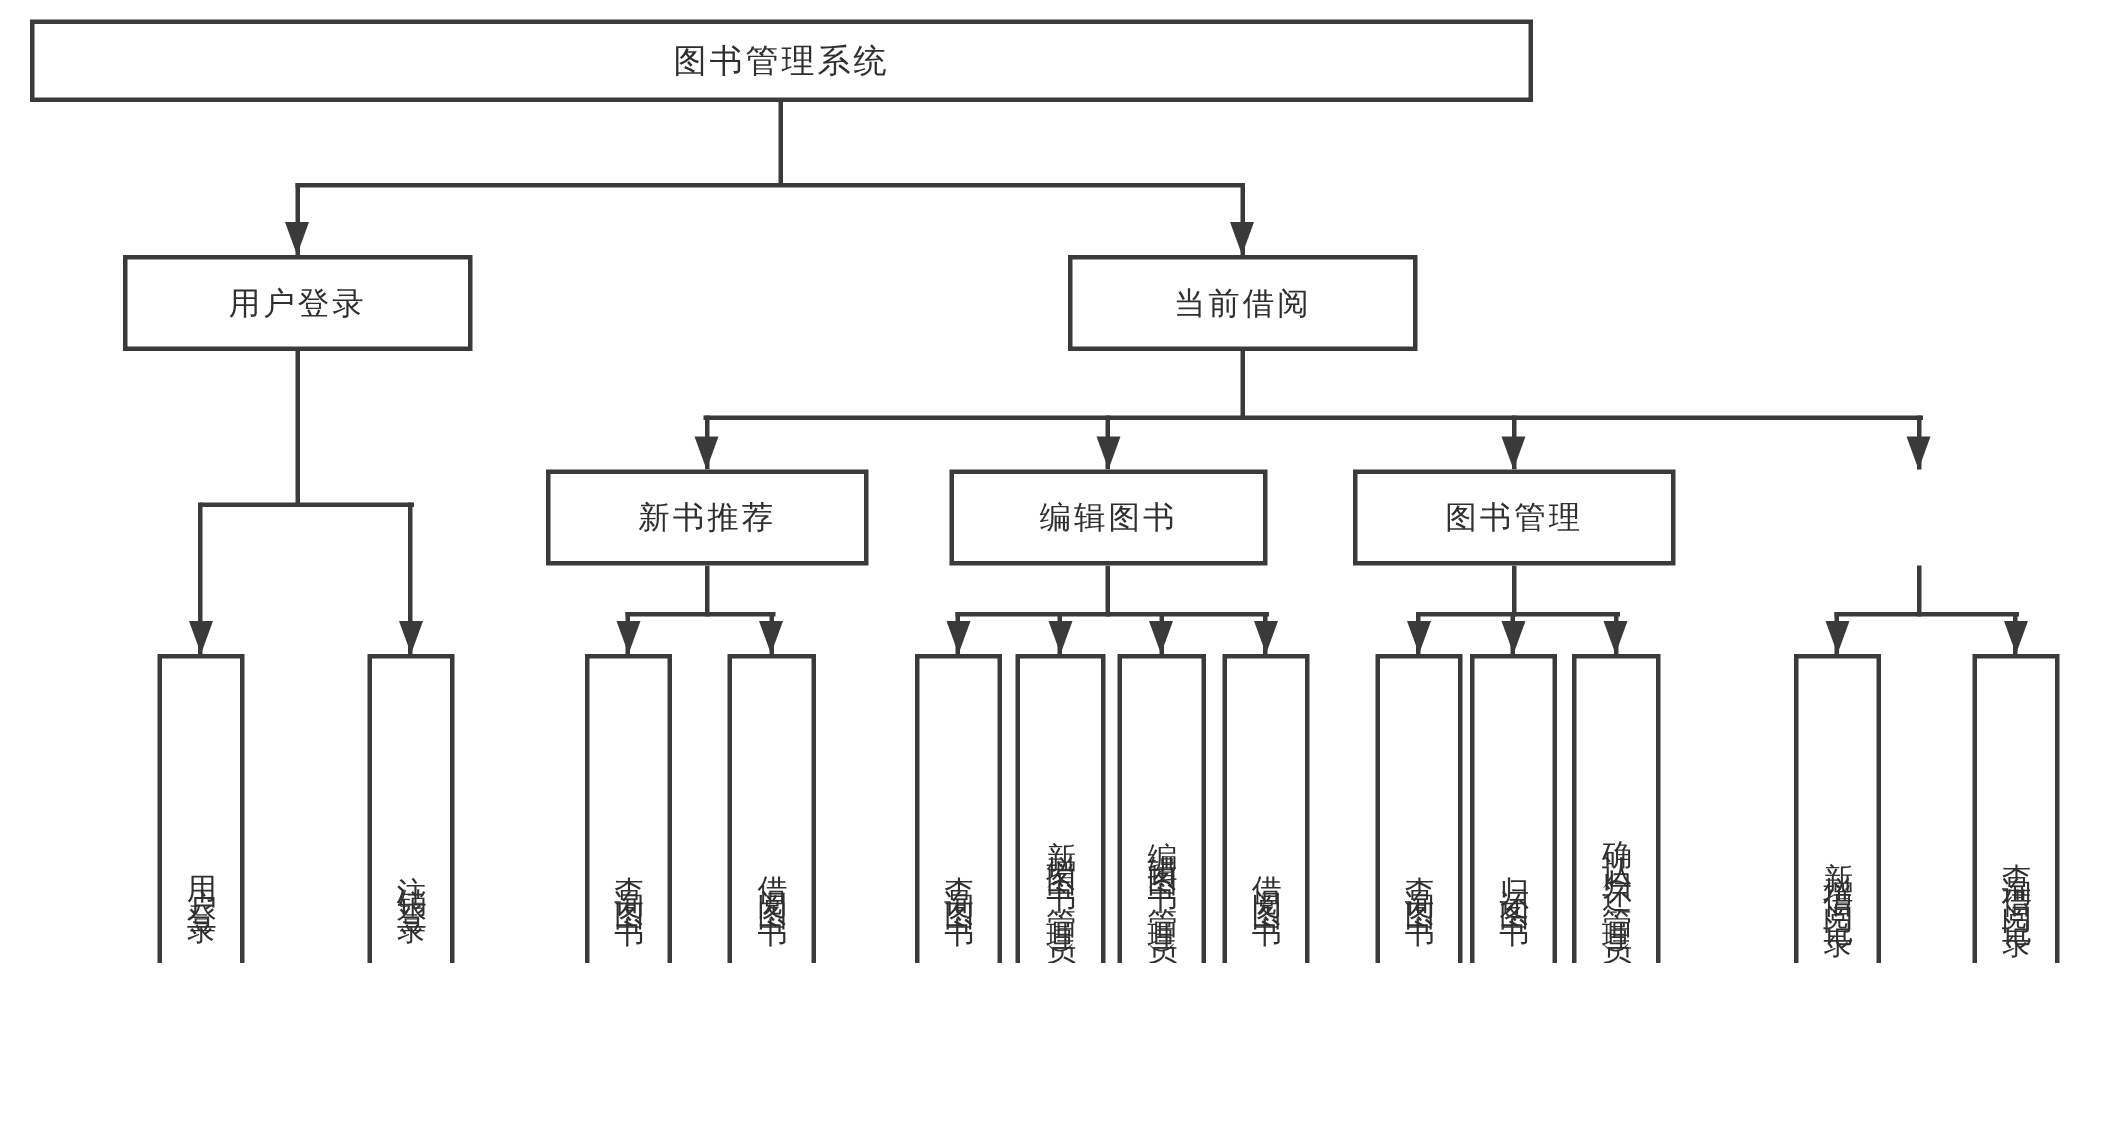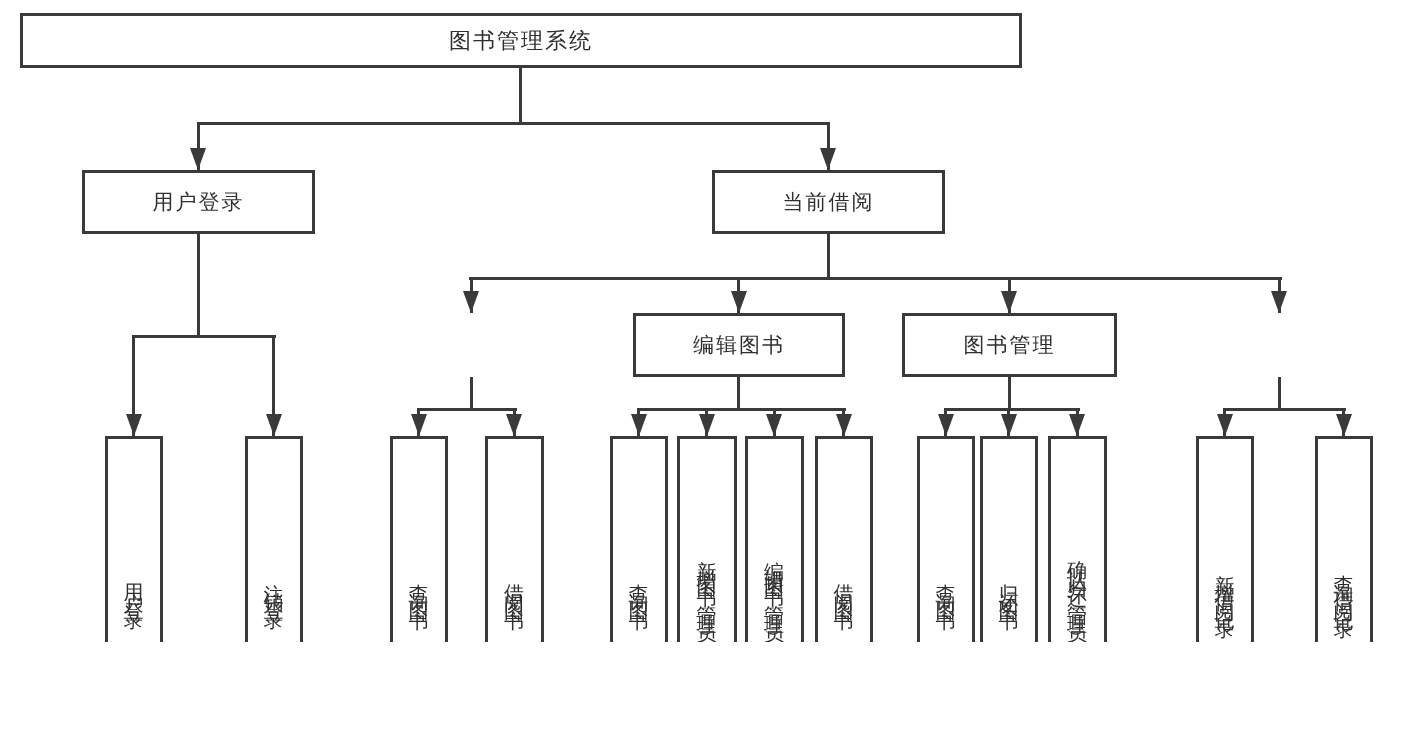--- a/index.html
+++ b/index.html
@@ -130,20 +130,23 @@
     <span class="lbl">图书管理系统</span>
   </div>
 
   <div class="box" style="left:82px;top:170px;width:233px;height:64px">
     <span class="lbl">用户登录</span>
   </div>
   <div class="box" style="left:712px;top:170px;width:233px;height:64px">
     <span class="lbl">当前借阅</span>
   </div>
 
+  <div class="box" style="left:364px;top:313px;width:215px;height:64px">
+    <span class="lbl">新书推荐</span>
+  </div>
   <div class="box" style="left:633px;top:313px;width:212px;height:64px">
     <span class="lbl">编辑图书</span>
   </div>
   <div class="box" style="left:902px;top:313px;width:215px;height:64px">
     <span class="lbl">图书管理</span>
   </div>
 
   <div class="box vbox" style="left:105px;top:436px;width:58px;height:299px">
     <span class="lbl">用户登录</span>
   </div>

